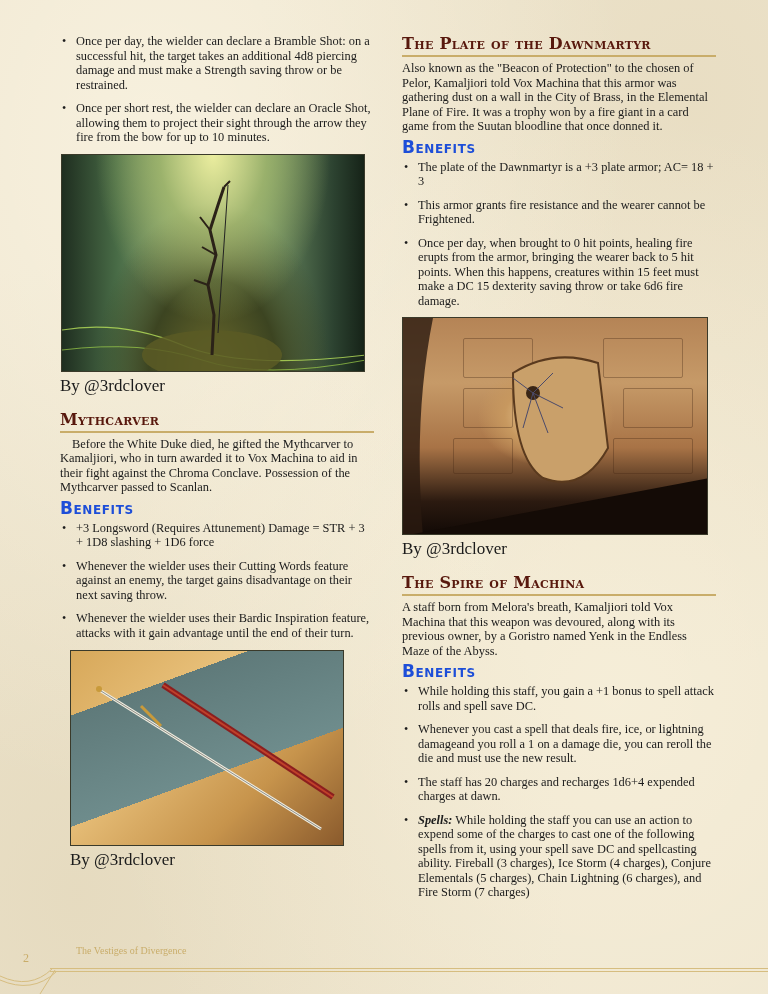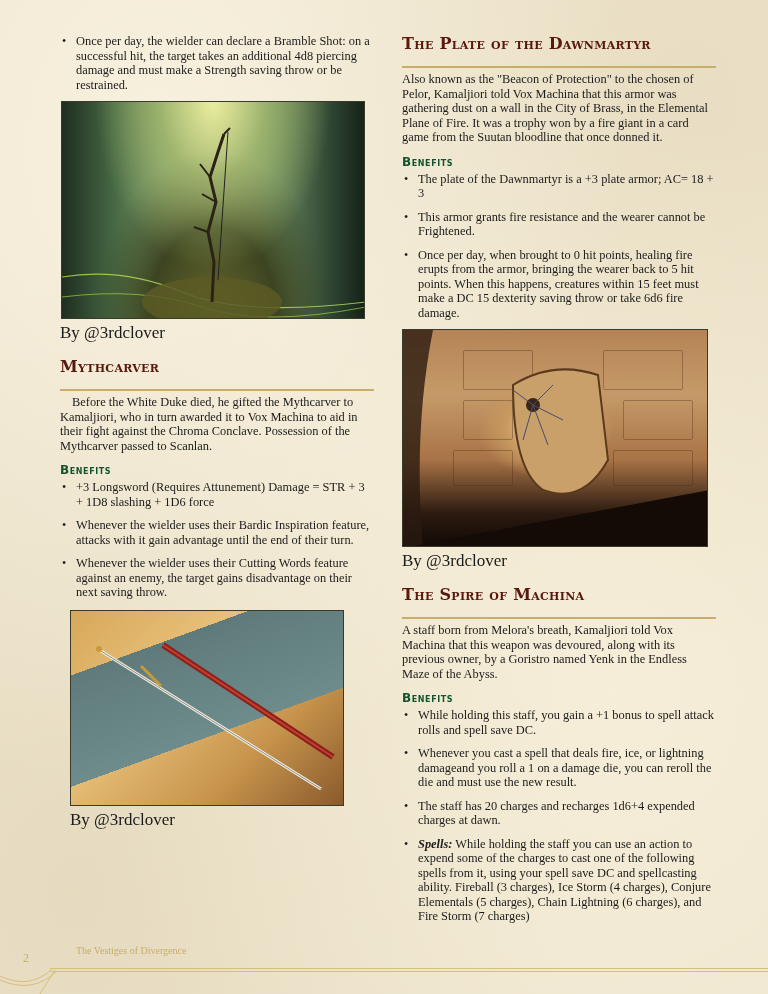--- a/index.html
+++ b/index.html
@@ -29,32 +29,32 @@
   .indent { text-indent: 12px; }
 
   h2.item-title {
     font-family: "DejaVu Serif", "Liberation Serif", serif;
     color: #58180d;
     font-size: 16px;
     font-weight: bold;
     font-variant: small-caps;
     letter-spacing: 0.3px;
     border-bottom: 2px solid #c9ad6a;
-    padding-bottom: 12px;
+    padding-bottom: 1px;
     margin-bottom: 4px;
     line-height: 20px;
   }
   h3.benefits {
     font-family: "DejaVu Sans", "Liberation Sans", sans-serif;
-    font-size: 12px;
+    font-size: 17px;
     font-weight: bold;
     font-variant: small-caps;
     letter-spacing: 0.6px;
-    color: #14532d;
-    margin-top: 10px;
+    color: #1d4ed8;
+    margin-top: 3px;
     margin-bottom: 3px;
   }
   .caption { font-size: 17px; margin-top: 4px; }
   .art {
     position: relative;
     border: 1px solid #3a3a2a;
     overflow: hidden;
   }
   .art-bow {
     width: 304px; height: 218px; margin-top: 8px; margin-left: 1px;
@@ -93,42 +93,43 @@
   }
 </style>
 </head>
 <body>
 
 <div class="page">
 
   <div class="col col-left">
     <ul class="bullets">
       <li>Once per day, the wielder can declare a Bramble Shot: on a successful hit, the target takes an additional 4d8 piercing damage and must make a Strength saving throw or be restrained.</li>
+      <li>Once per short rest, the wielder can declare an Oracle Shot, allowing them to project their sight through the arrow they fire from the bow for up to 10 minutes.</li>
     </ul>
 
     <div class="art art-bow" title="A twisted bramble bow standing in a green-lit forest cave">
       <svg width="304" height="218" viewBox="0 0 304 218" style="position:absolute;left:0;top:0;">
         <path d="M0 175 Q60 165 120 190 T304 200" stroke="#b6e05a" stroke-width="1.2" fill="none" opacity="0.8"></path>
         <path d="M0 195 Q80 185 140 205 T304 205" stroke="#9fd24a" stroke-width="1" fill="none" opacity="0.7"></path>
         <ellipse cx="150" cy="200" rx="70" ry="25" fill="#5a5a25" opacity="0.85"></ellipse>
         <path d="M150 200 L152 160 L146 130 L154 100 L148 75 L156 50 L162 32" stroke="#2b2218" stroke-width="3" fill="none"></path>
         <path d="M162 32 L168 26 M148 75 L138 62 M154 100 L140 92 M146 130 L132 125" stroke="#2b2218" stroke-width="2" fill="none"></path>
         <line x1="166" y1="30" x2="156" y2="178" stroke="#222" stroke-width="1"></line>
       </svg>
     </div>
     <div class="caption">By @3rdclover</div>
 
     <h2 class="item-title" style="margin-top:14px;">Mythcarver</h2>
     <p class="indent">Before the White Duke died, he gifted the Mythcarver to Kamaljiori, who in turn awarded it to Vox Machina to aid in their fight against the Chroma Conclave. Possession of the Mythcarver passed to Scanlan.</p>
 
     <h3 class="benefits">Benefits</h3>
     <ul class="bullets">
       <li>+3 Longsword (Requires Attunement) Damage = STR + 3 + 1D8 slashing + 1D6 force</li>
+      <li>Whenever the wielder uses their Cutting Words feature against an enemy, the target gains disadvantage on their next saving throw.</li>
       <li>Whenever the wielder uses their Bardic Inspiration feature, attacks with it gain advantage until the end of their turn.</li>
-      <li>Whenever the wielder uses their Cutting Words feature against an enemy, the target gains disadvantage on their next saving throw.</li>
     </ul>
 
     <div class="art art-sword" title="A silvered longsword and red scabbard on a blue cloth">
       <svg width="274" height="196" viewBox="0 0 274 196" style="position:absolute;left:0;top:0;">
         <line x1="30" y1="40" x2="250" y2="178" stroke="#f0ede0" stroke-width="3"></line>
         <line x1="30" y1="40" x2="250" y2="178" stroke="#8f8f88" stroke-width="1"></line>
         <line x1="70" y1="55" x2="90" y2="75" stroke="#c99a3a" stroke-width="3"></line>
         <circle cx="28" cy="38" r="3" fill="#c99a3a"></circle>
         <line x1="92" y1="34" x2="262" y2="146" stroke="#8c1e1e" stroke-width="6"></line>
         <line x1="92" y1="34" x2="262" y2="146" stroke="#c0402a" stroke-width="2"></line>

